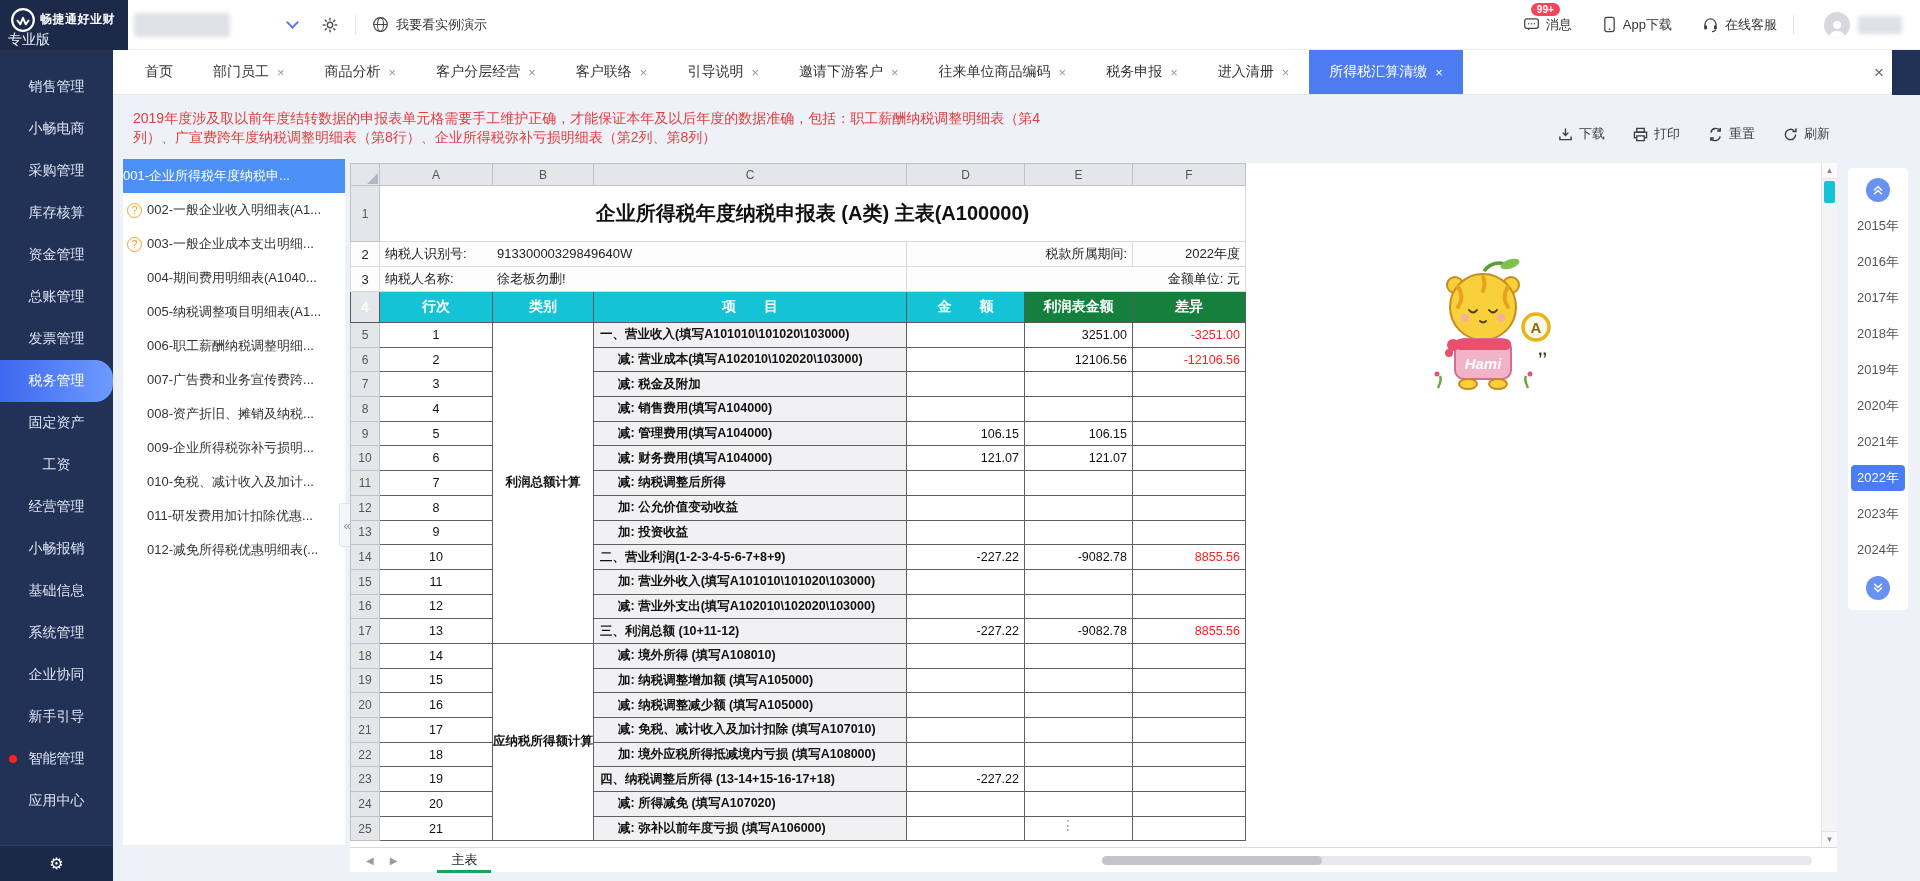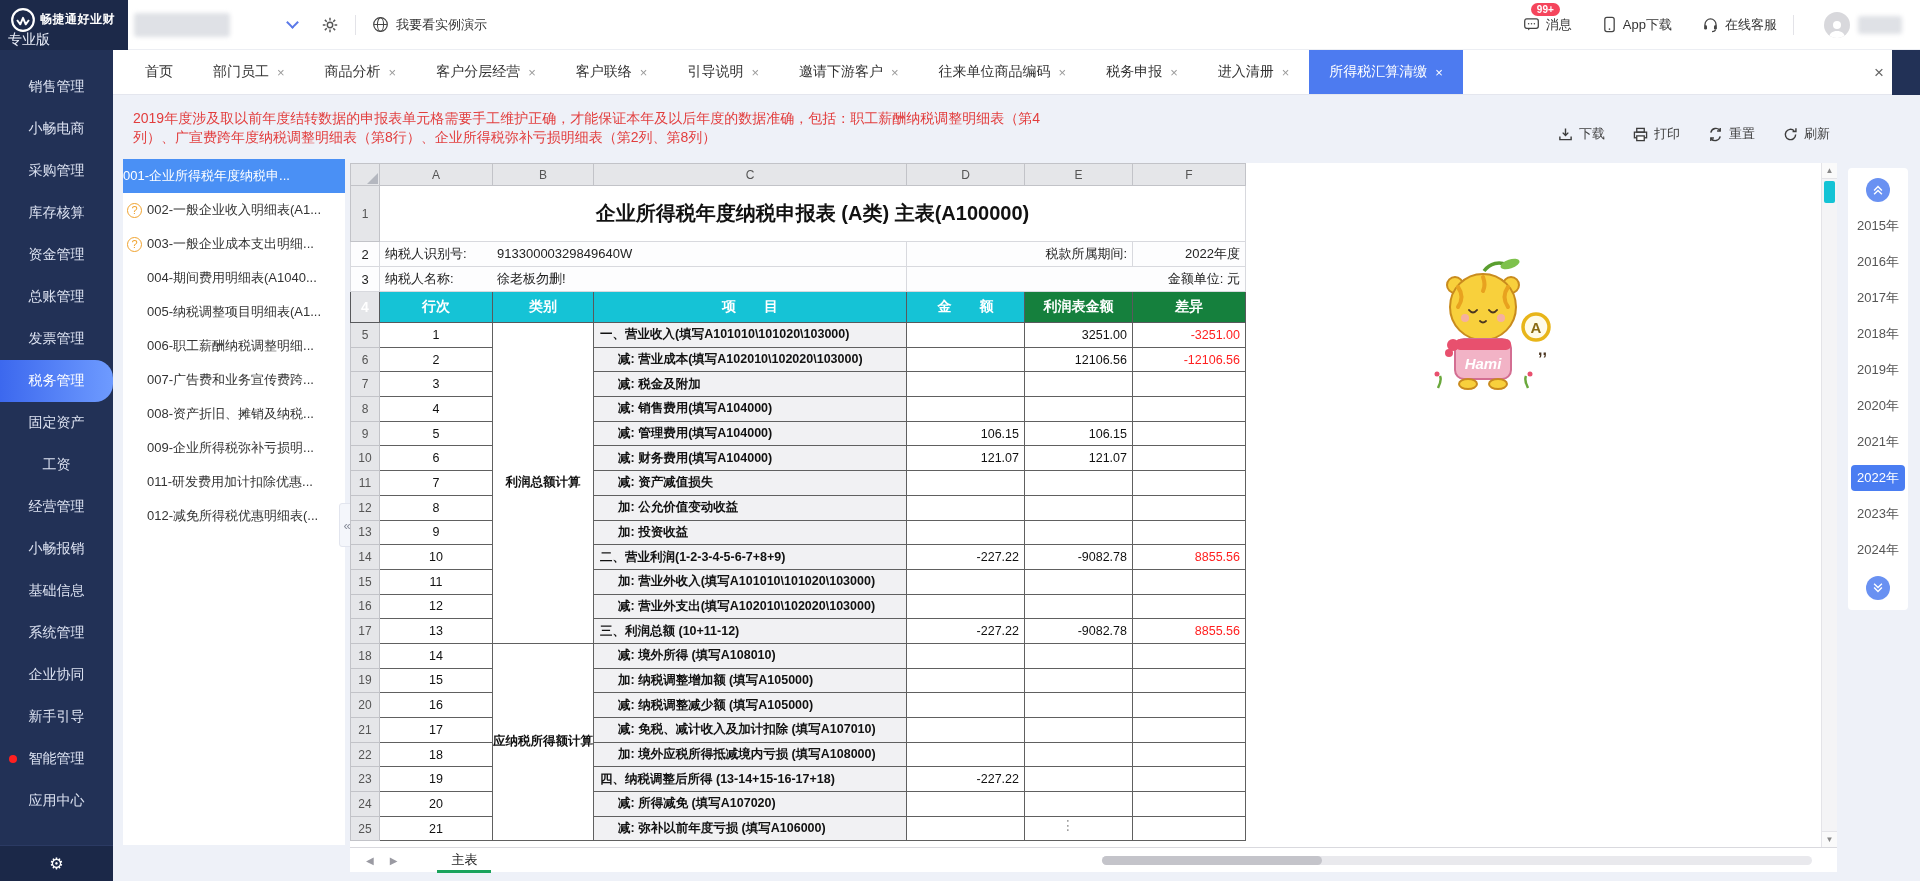--- a/index.html
+++ b/index.html
@@ -418,20 +418,24 @@
         <div class="fl-item">
 
           <span>008-资产折旧、摊销及纳税...</span>
         </div>
 
         <div class="fl-item">
 
           <span>009-企业所得税弥补亏损明...</span>
         </div>
 
+        <div class="fl-item">
+
+          <span>010-免税、减计收入及加计...</span>
+        </div>
 
         <div class="fl-item">
 
           <span>011-研发费用加计扣除优惠...</span>
         </div>
 
         <div class="fl-item">
 
           <span>012-减免所得税优惠明细表(...</span>
         </div>
@@ -530,21 +534,21 @@
               <td class="num">10</td>
               <td class="fcell line">6</td>
               <td class="fcell item l1">减: 财务费用(填写A104000)</td>
               <td class="fcell val">121.07</td>
               <td class="fcell val">121.07</td>
               <td class="fcell val red"></td>
             </tr>
             <tr class="drow">
               <td class="num">11</td>
               <td class="fcell line">7</td>
-              <td class="fcell item l1">减: 资产减值损失</td>
+              <td class="fcell item l1">减: 纳税调整后所得</td>
               <td class="fcell val"></td>
               <td class="fcell val"></td>
               <td class="fcell val red"></td>
             </tr>
             <tr class="drow">
               <td class="num">12</td>
               <td class="fcell line">8</td>
               <td class="fcell item l1">加: 公允价值变动收益</td>
               <td class="fcell val"></td>
               <td class="fcell val"></td>

